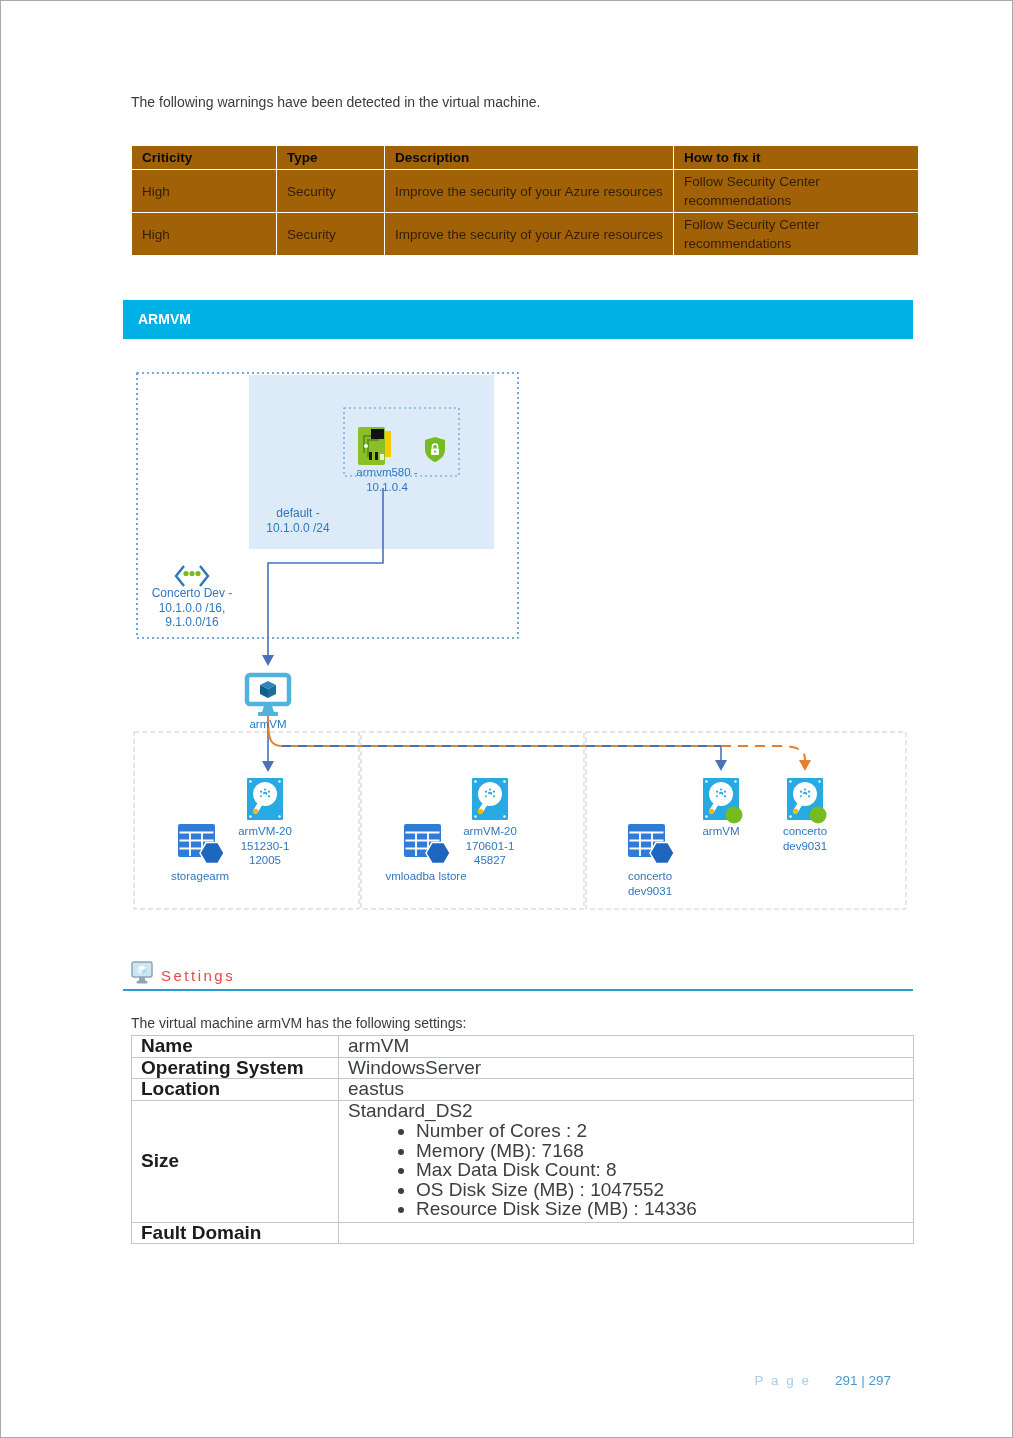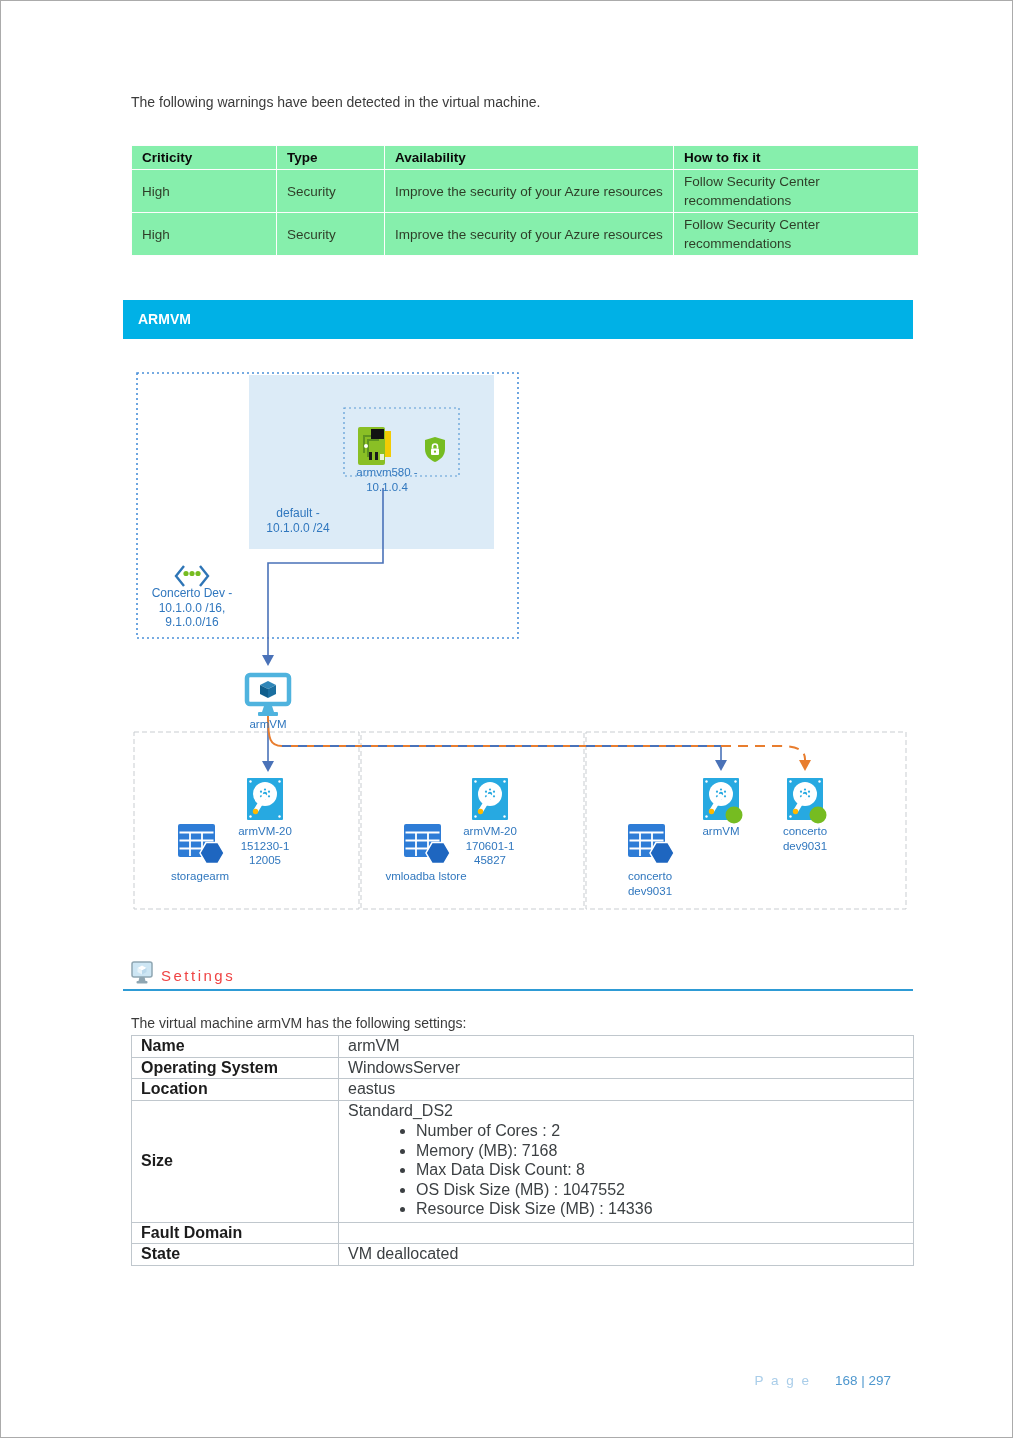--- a/index.html
+++ b/index.html
@@ -6,21 +6,21 @@
   body { background:#fff; font-family:"Liberation Sans", sans-serif; }
   .page { position:relative; width:1013px; height:1438px; background:#fff;
           border:1px solid #ABABAB; overflow:hidden;padding-left:46px; }
 
   .intro { position:absolute; left:130px; top:93px; width:700px;
            font-size:14px; color:#3B3B3B; }
 
   
   .wtable { position:absolute; left:130px; top:144px; width:787px;
             border-collapse:collapse; table-layout:fixed; }
-  .wtable td, .wtable th { background:#86efac; border:1px solid #FDFDFD;
+  .wtable td, .wtable th { background:#a16207; border:1px solid #FDFDFD;
             font-size:13.5px; padding:2px 10px; vertical-align:middle;
             line-height:19px; text-align:left;margin-left:48px; }
   .wtable th { color:#0A0A0A; font-weight:bold; height:23px; }
   .wtable td { color:rgba(20,10,0,0.78); height:39px; }
 
   
   .banner { position:absolute; left:122px; top:299px; width:790px; height:39px;
             background:#00B1E6; color:#fff; font-weight:bold; font-size:14px;
             line-height:39px; padding-left:15px; }
 
@@ -36,21 +36,21 @@
   .sicon { position:absolute; left:130px; top:960px; }
   .stitle { position:absolute; left:160px; top:966px; color:#ef4444;
             font-size:15px; letter-spacing:2.5px; }
   .srule { position:absolute; left:122px; top:988px; width:790px; height:0;
            border-top:2px solid #2E9BD5; }
   .sintro { position:absolute; left:130px; top:1014px; font-size:14px; color:#3B3B3B; }
 
   
   .settings { position:absolute; left:130px; top:1034px; width:782px;
               border-collapse:collapse; table-layout:fixed; }
-  .settings td { border:1px solid #C0C7CD; font-size:16px; padding:1px 9px;
+  .settings td { border:1px solid #C0C7CD; font-size:19px; padding:1px 9px;
                  vertical-align:top; line-height:18.5px; background:#fff; }
   .settings td.lbl { font-weight:bold; color:#1C1C1C; }
   .settings td.val { color:#3C4043; }
   .settings tr.simple td { height:21px; }
   .settings ul { margin:1px 0 2px 0; padding-left:68px; }
   .settings li { line-height:19.6px; color:#3C4043; }
 
   .footer { position:absolute; top:1372px; right:121px; font-size:13.5px; }
   .footer .flabel { color:#A9CDE9; letter-spacing:2px; margin-right:24px; }
   .footer .fvalue { color:#4E97CE; }
@@ -66,21 +66,21 @@
     <colgroup>
         <col style="width:145px">
         <col style="width:108px">
         <col style="width:289px">
         <col style="width:245px">
       </colgroup>
     <tbody>
         <tr>
       <th>Criticity</th>
       <th>Type</th>
-      <th>Availability</th>
+      <th>Description</th>
       <th>How to fix it</th>
     </tr>
     <tr>
       <td>High</td>
       <td>Security</td>
       <td>Improve the security of your Azure resources</td>
       <td>Follow Security Center recommendations</td>
     </tr>
     <tr>
       <td>High</td>
@@ -263,24 +263,20 @@
           <li>Max Data Disk Count: 8</li>
           <li>OS Disk Size (MB) : 1047552</li>
           <li>Resource Disk Size (MB) : 14336</li>
         </ul>
       </td>
     </tr>
     <tr class="simple">
       <td class="lbl">Fault Domain</td>
       <td class="val"></td>
     </tr>
-    <tr class="simple">
-      <td class="lbl">State</td>
-      <td class="val">VM deallocated</td>
-    </tr>
   </tbody>
     </table>
 
   <div class="footer">
-    <span class="flabel">P a g e</span><span class="fvalue">168 | 297</span>
+    <span class="flabel">P a g e</span><span class="fvalue">291 | 297</span>
   </div>
 
 </div>
 
 </body></html>

